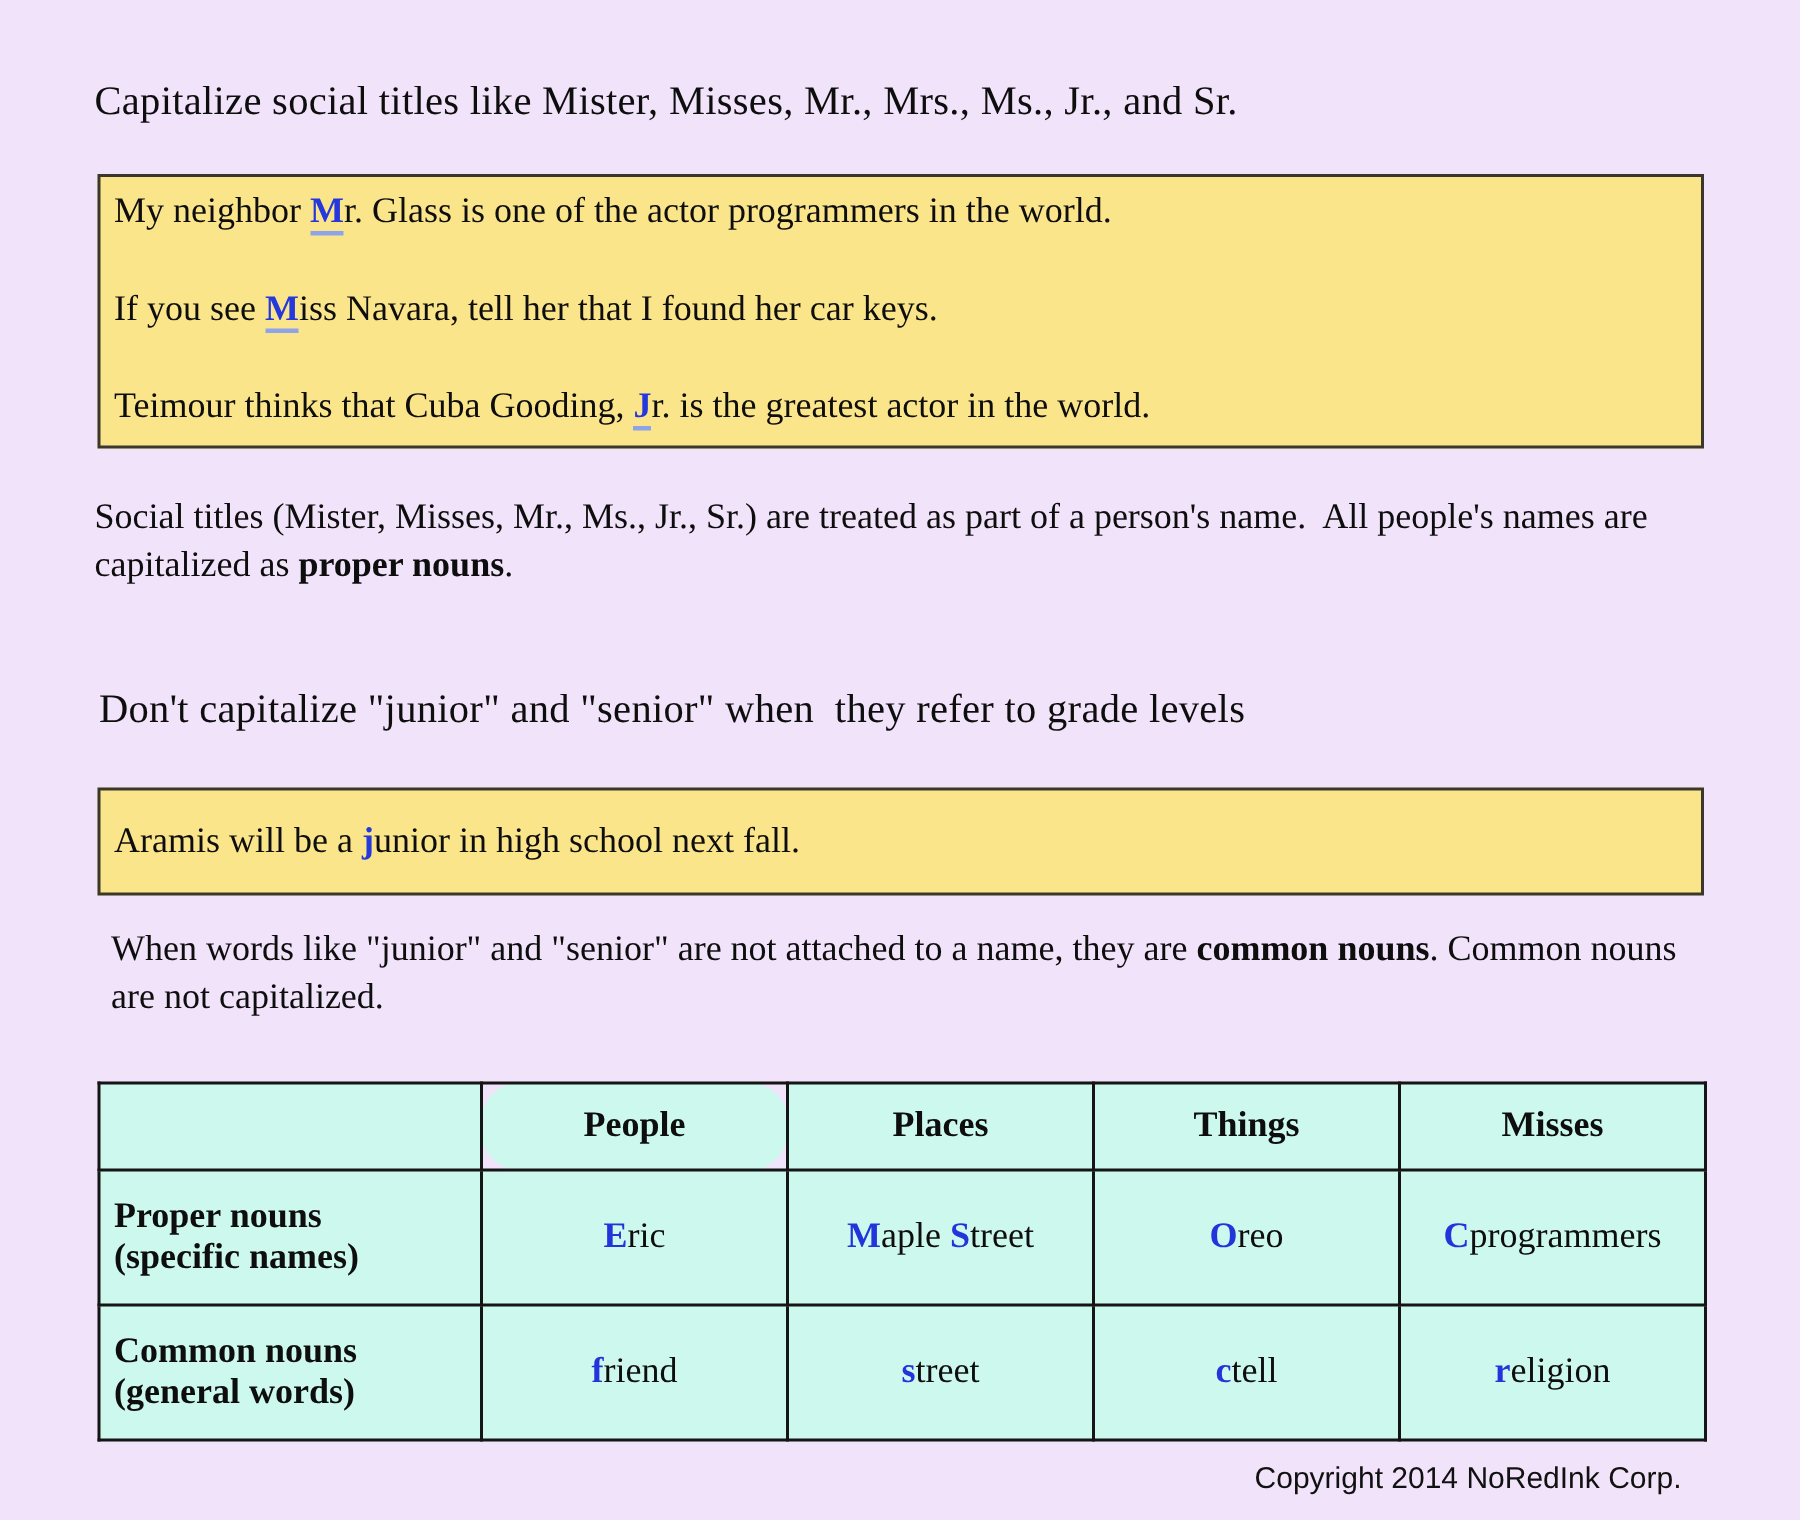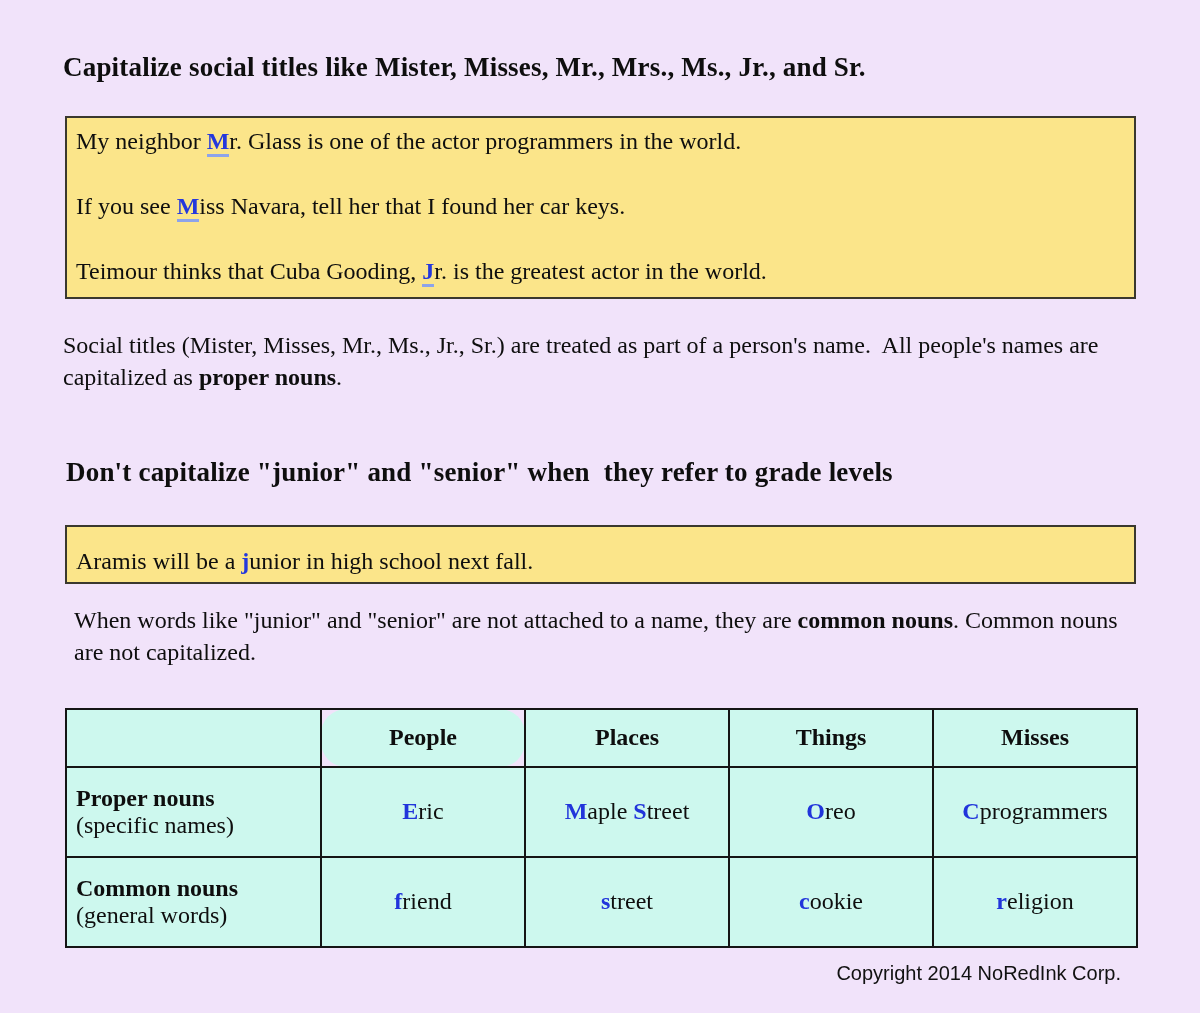--- a/index.html
+++ b/index.html
@@ -9,34 +9,34 @@
     height: 1013px;
     background: #f1e3fa;
     font-family: "Liberation Serif", serif;
     color: #0e0e0e;
     overflow: hidden;
   }
   .main { margin: 0 64px 0 65px; }
 
   .lesson-heading {
     font-size: 27px;
-    font-weight: bold;
+    font-weight: normal;
     margin: 52px 0 0 -2px;
     white-space: pre-wrap;
     letter-spacing: 0.2px;
   }
   .lesson-heading.second { margin-top: 64px; margin-left: 1px; }
 
   .example-box {
     background: #fbe58a;
     border: 2px solid #3a382e;
     padding: 11px 12px 12px 9px;
     margin-top: 33px;
   }
-  .example-box.single { margin-top: 37px; padding: 22px 12px 7px 9px; }
+  .example-box.single { margin-top: 37px; padding: 22px 12px 20px 9px; }
 
   .example-line {
     font-size: 24px;
     line-height: 1.08;
     margin: 0 0 39px 0;
     white-space: pre-wrap;
   }
   .example-line:last-child { margin-bottom: 0; }
 
   .cap { color: #2438dc; font-weight: bold; }
@@ -66,21 +66,21 @@
     padding: 0;
   }
   .noun-table thead tr { height: 58px; }
   .noun-table tbody tr { height: 90px; }
   .noun-table .row-label {
     text-align: left;
     padding-left: 9px;
     font-weight: normal;
   }
   .row-label .bold-part { font-weight: bold; }
-  .row-label .note-part { font-weight: normal; }
+  .row-label .note-part { font-weight: bold; }
   .blue-cap { color: #2135db; font-weight: bold; }
 
   .footer {
     margin: 14px 15px 0 0;
     text-align: right;
     font-family: "Liberation Sans", sans-serif;
     font-size: 20px;
     color: #111;
   }
 </style>
@@ -122,21 +122,21 @@
           <td class="row-label"><span class="bold-part">Proper nouns</span><br><span class="note-part">(specific names)</span></td>
           <td><span class="blue-cap">E</span><span>ric</span></td>
           <td><span class="blue-cap">M</span><span>aple </span><span class="blue-cap">S</span><span>treet</span></td>
           <td><span class="blue-cap">O</span><span>reo</span></td>
           <td><span class="blue-cap">C</span><span>programmers</span></td>
         </tr>
         <tr>
           <td class="row-label"><span class="bold-part">Common nouns</span><br><span class="note-part">(general words)</span></td>
           <td><span class="blue-cap">f</span><span>riend</span></td>
           <td><span class="blue-cap">s</span><span>treet</span></td>
-          <td><span class="blue-cap">c</span><span>ookie</span></td>
+          <td><span class="blue-cap">c</span><span>tell</span></td>
           <td><span class="blue-cap">r</span><span>eligion</span></td>
         </tr>
       </tbody>
   </table>
 
   <div class="footer">Copyright 2014 NoRedInk Corp.</div>
 
 </div>
 
 </body></html>

